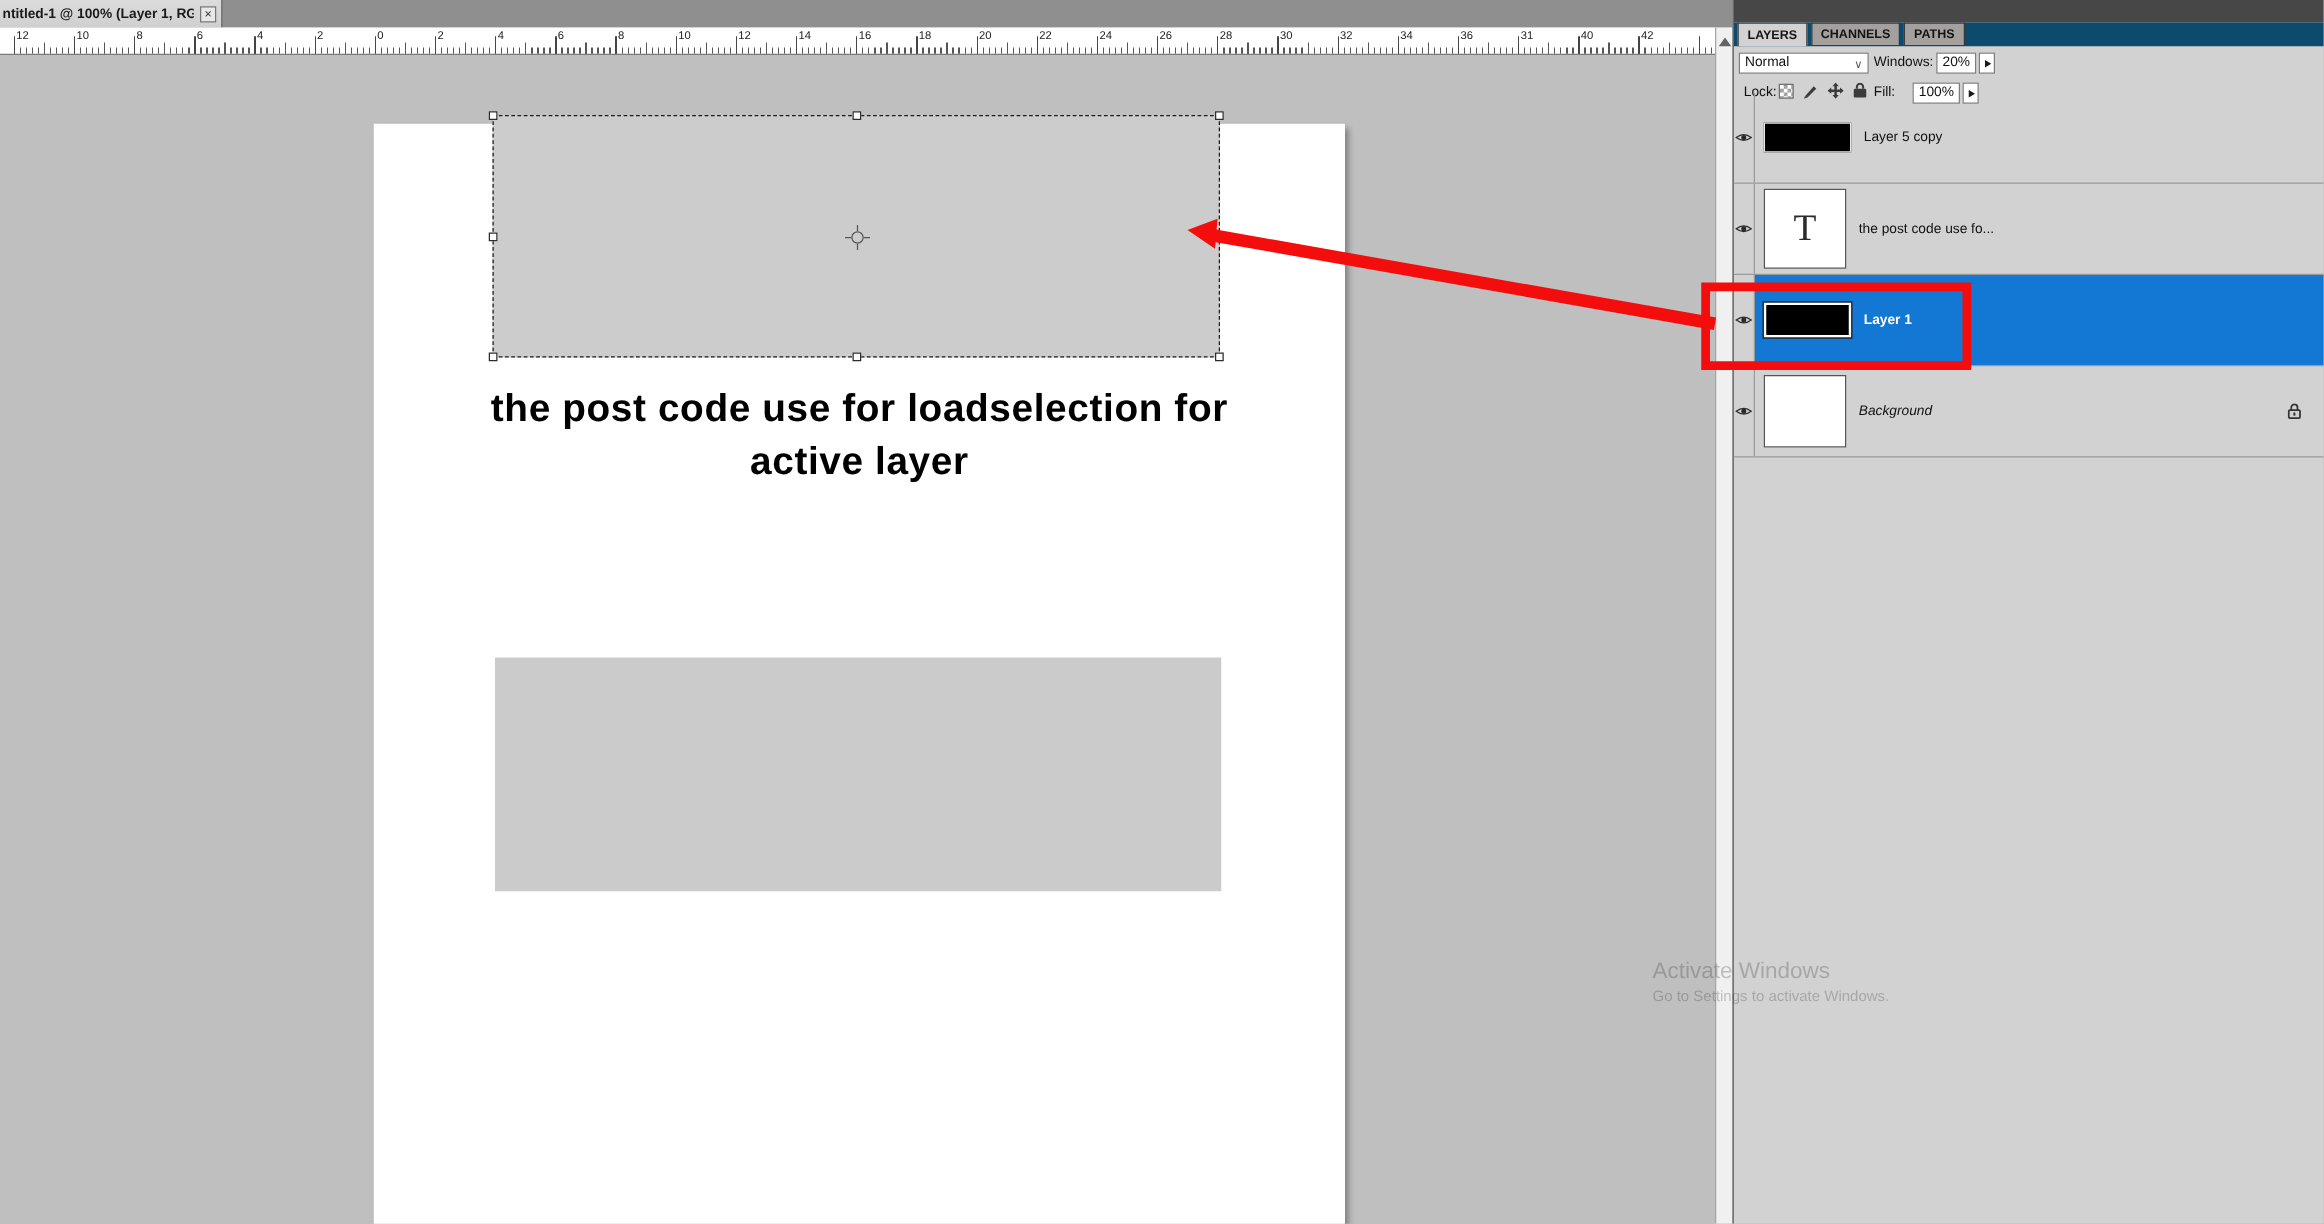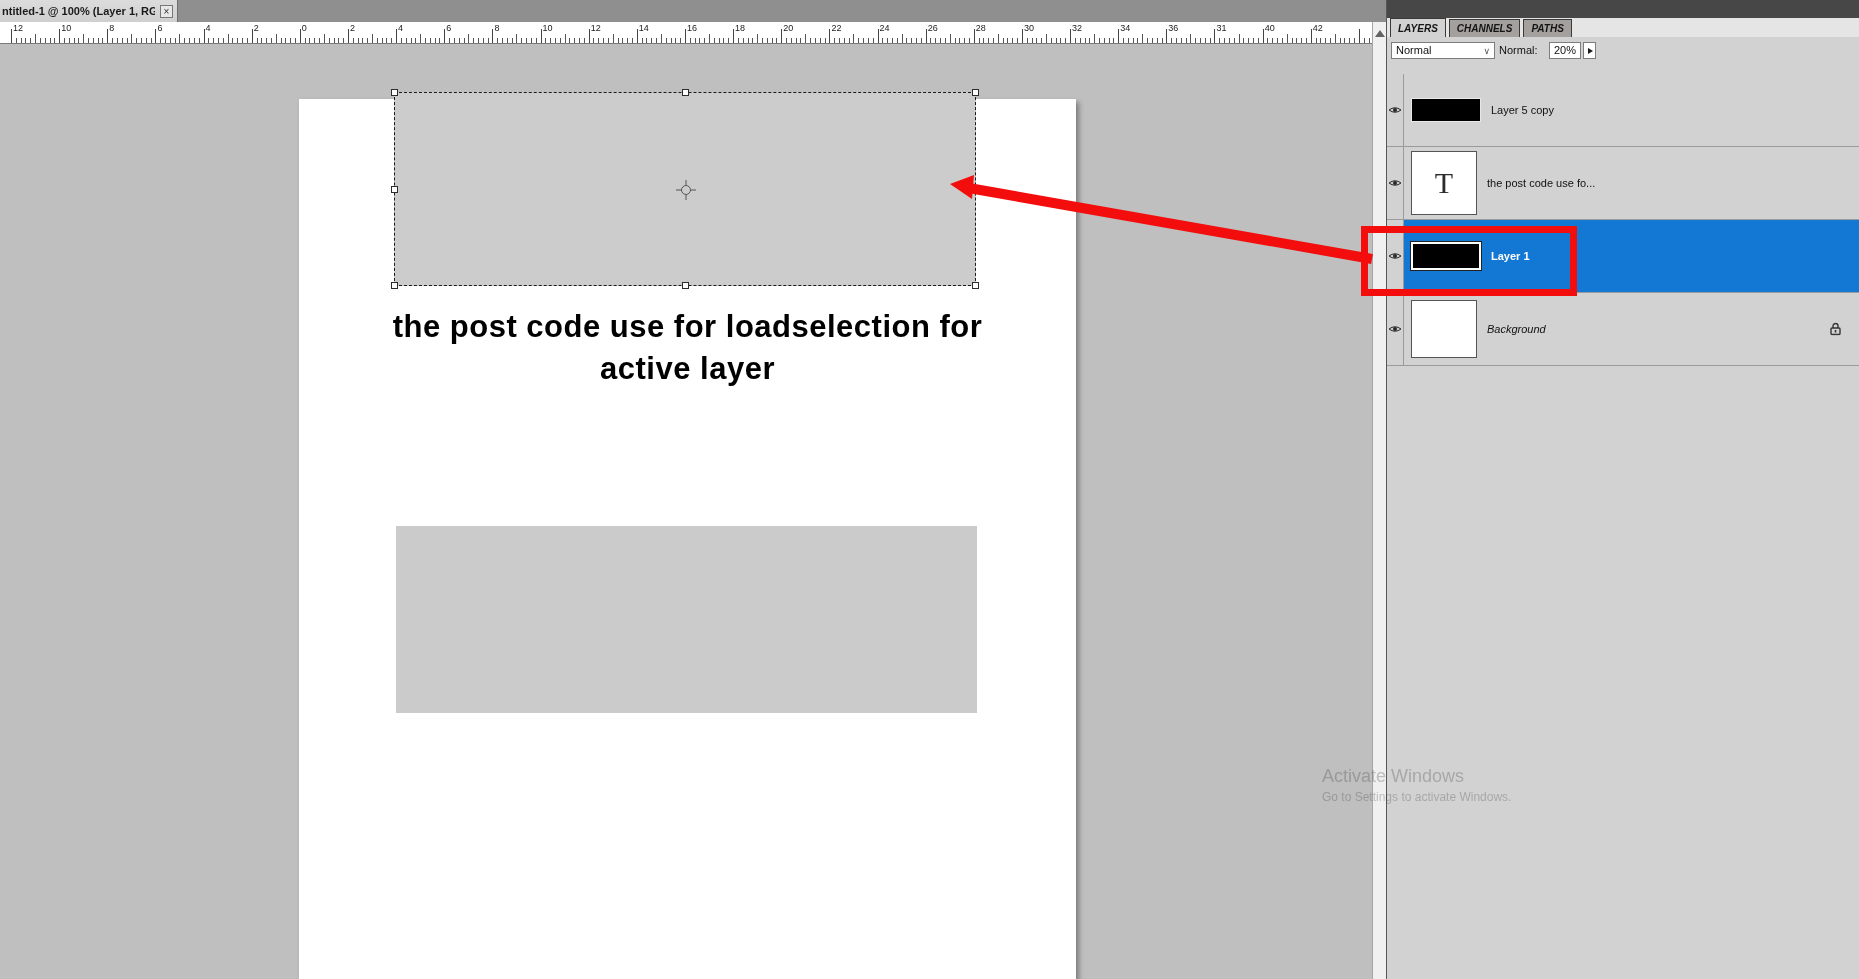--- a/index.html
+++ b/index.html
@@ -38,21 +38,21 @@
 
   
   .vscroll { position:absolute; left:1372px; top:22px; width:14px; height:957px; background:#f0f0f0;
              border-left:1px solid #a5a5a5; }
   .vscroll .up { position:absolute; left:2px; top:8px; width:0; height:0;
                  border-left:5px solid transparent; border-right:5px solid transparent; border-bottom:7px solid #636363; }
 
   
   .panel { position:absolute; left:1386px; top:0; width:473px; height:979px; background:#d2d2d2; border-left:1px solid #565656; }
   .panel-topstrip { position:absolute; left:0; top:0; width:100%; height:18px; background:#474747; }
-  .tabs-row { position:absolute; left:0; top:18px; width:100%; height:19px; background:#e5e5e5; display:flex; align-items:center;font-style:italic; }
+  .tabs-row { position:absolute; left:0; top:18px; width:100%; height:19px; background:#0c4a6e; display:flex; align-items:flex-start; }
   .ptab { height:18px; padding:0 7px; font-size:10px; font-weight:bold; color:#141414; background:#a3a09d;
           border:1px solid #3a3a3a; border-bottom:none; margin-left:3px; line-height:17px; }
   .ptab.active { background:#d2d2d2; height:19px; line-height:19px; }
   .blend-row { position:absolute; left:0; top:40px; width:100%; height:24px; }
   .field { position:absolute; background:#fff; border:1px solid #7d7d7d; height:17px; font-size:11px; color:#111; line-height:15px; }
   .blend-select { left:4px; top:2px; width:104px; padding-left:4px; }
   .blend-select .chev { position:absolute; right:4px; top:1px; font-size:9px; color:#555; }
   .plabel { position:absolute; font-size:11px; color:#111; top:4px; }
   .arrow-btn { position:absolute; background:#fff; border:1px solid #7d7d7d; width:13px; height:17px; top:2px; }
   .arrow-btn::after { content:""; position:absolute; left:4px; top:5px; border-left:5px solid #1a1a1a;
@@ -167,25 +167,45 @@
     <div class="ptab active">LAYERS</div>
     <div class="ptab">CHANNELS</div>
     <div class="ptab">PATHS</div>
   </div>
 
   <div class="blend-row">
     <div class="field blend-select">
       <span>Normal</span>
       <span class="chev">∨</span>
     </div>
-    <span class="plabel" style="left:112px">Normal:</span>
+    <span class="plabel" style="left:112px">Windows:</span>
     <div class="field" style="left:162px;top:2px;width:32px;padding-left:4px">20%</div>
     <div class="arrow-btn" style="left:196px"></div>
   </div>
 
+  <div class="lock-row">
+    <span class="plabel" style="left:8px">Lock:</span>
+    <div class="lock-icons">
+      <span class="checker"></span>
+      <svg width="13" height="13">
+        <path d="M2 11 L9 3 L11 5 L4 12 Z" fill="#3c3c3c"></path>
+          <path d="M2 11 L1 13 L4 12 Z" fill="#3c3c3c"></path>
+      </svg>
+      <svg width="13" height="13">
+        <path d="M6.5 0 L9 3 H7.5 V5.5 H10 V4 L13 6.5 L10 9 V7.5 H7.5 V10 H9 L6.5 13 L4 10 H5.5 V7.5 H3 V9 L0 6.5 L3 4 V5.5 H5.5 V3 H4 Z" fill="#3c3c3c"></path>
+      </svg>
+      <svg width="12" height="13">
+        <rect x="1" y="5" width="10" height="7" rx="1" fill="#3c3c3c"></rect>
+        <path d="M3.5 5 V3.5 A2.5 2.5 0 0 1 8.5 3.5 V5" fill="none" stroke="#3c3c3c" stroke-width="1.6"></path>
+      </svg>
+    </div>
+    <span class="plabel" style="left:112px">Fill:</span>
+    <div class="field" style="left:143px;top:2px;width:38px;padding-left:4px">100%</div>
+    <div class="arrow-btn" style="left:183px"></div>
+  </div>
 
   <div class="list">
 
     <div class="lrow">
       <div class="eye-cell">
         <svg width="14" height="10">
           <path d="M1 5 Q7 0.5 13 5 Q7 9.5 1 5 Z" fill="none" stroke="#2a2a2a" stroke-width="1"></path>
           <circle cx="7" cy="5" r="2" fill="#2a2a2a"></circle>
         </svg>
       </div>

